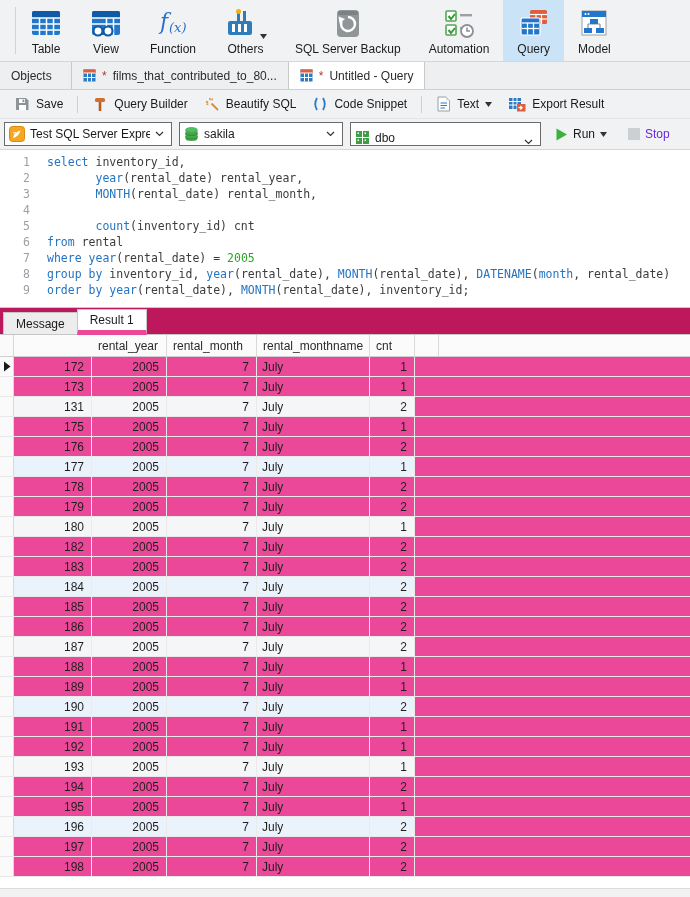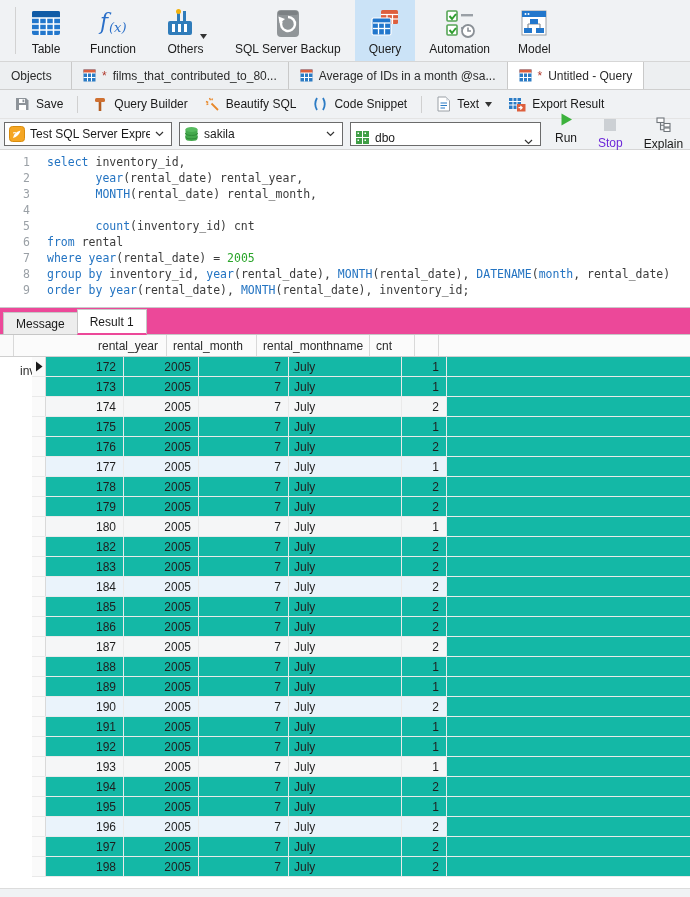--- a/index.html
+++ b/index.html
@@ -29,46 +29,46 @@
 
   
   .query-toolbar { height:29px; flex:none; background:#f0f2f4; display:flex; align-items:center; padding:0 6px; border-bottom:1px solid #e4e4e4; }
   .qt-item { display:flex; align-items:center; gap:6px; padding:3px 8px; border-radius:2px; white-space:nowrap; }
   .qt-divider { width:1px; height:17px; background:#d0d0d0; margin:0 6px; flex:none; }
 
   
   .connection-bar { height:31px; flex:none; background:#f0f2f4; display:flex; align-items:center; gap:7px; padding:0 4px; border-bottom:1px solid #d6d6d6; }
   .combo { height:24px; background:#fff; border:1px solid #6b6b6b; display:flex; align-items:center; gap:5px; padding:0 7px 0 4px; flex:none; }
   .combo .val { flex:1; overflow:hidden; white-space:nowrap; }
-  .cmd { display:flex; align-items:center; gap:5px; padding:0 7px; white-space:nowrap;flex-direction:column; }
+  .cmd { display:flex; align-items:center; gap:5px; padding:0 7px; white-space:nowrap; }
   .cmd.disabled { color:#6d28d9; }
 
   
   .editor { height:157px; flex:none; background:#fff; font-family:"DejaVu Sans Mono", monospace; font-size:11.5px; line-height:16px; padding-top:4px; overflow:hidden; }
   .ed-line { display:flex; }
   .ed-num { width:30px; flex:none; text-align:right; color:#9aa0a6; }
   .ed-code { margin-left:17px; white-space:pre; }
   .tok { white-space:pre; }
   .tok-k { color:#2474c2; }
   .tok-p { color:#3c3c3c; }
   .tok-n { color:#2aa52a; }
 
   
   .result { flex:1; display:flex; flex-direction:column; border-top:1px solid #c9c9c9; background:#fff; overflow:hidden; }
-  .rtab-bar { height:27px; flex:none; background:#ec4899; display:flex; align-items:flex-end; padding-left:3px; border-bottom:1px solid #c6c6c6;text-align:center; }
+  .rtab-bar { height:27px; flex:none; background:#be185d; display:flex; align-items:flex-end; padding-left:3px; border-bottom:1px solid #c6c6c6;text-align:center; }
   .rtab { height:22px; display:flex; align-items:center; padding:0 12px; border:1px solid #c6c6c6; border-bottom:none; background:#ededed; margin-right:-1px; position:relative; }
-  .rtab.active { background:#fff; height:26px; margin-bottom:-1px; z-index:2; border-bottom:2px solid #ec4899; }
+  .rtab.active { background:#fff; height:26px; margin-bottom:-1px; z-index:2; border-bottom:5px solid #ec4899; }
 
   .grid { flex:1; display:flex; flex-direction:column; overflow:hidden; font-size:12px; }
   .grid-header { display:flex; height:22px; flex:none; background:#fbfbfb; border-bottom:1px solid #cfcfcf; }
   .gh-cell { border-right:1px solid #d9d9d9; display:flex; align-items:center; padding-left:6px; color:#2c2c2c; flex:none; }
   .gh-cell.sel { background:#d7e9f9;margin-top:36px; }
   .gutter { width:14px; flex:none; background:#fafafa; border-right:1px solid #d9d9d9; display:flex; align-items:center; justify-content:center; }
   .grid-body { flex:1; overflow:hidden; }
-  .grid-row { display:flex; height:20px; border-bottom:1px solid #e9e9e9; background:#14b8a6;margin-left:32px; }
+  .grid-row { display:flex; height:20px; border-bottom:1px solid #e9e9e9; background:#ec4899; }
   .grid-row:nth-child(6n+3) .g-cell { background:#f5f6f7; }
   .grid-row:nth-child(6n)   .g-cell { background:#eaf3fb; }
   .g-cell { border-right:1px solid #eaeaea; display:flex; align-items:center; flex:none; color:#1f1f1f; }
   .g-cell.num { justify-content:flex-end; padding-right:7px; }
   .g-cell.txt { padding-left:5px; }
   .c0 { width:78px; } .c1 { width:75px; } .c2 { width:90px; } .c3 { width:113px; } .c4 { width:45px; }
   .filler { width:24px; }
 
   .status { height:9px; flex:none; background:#f0f2f4; border-top:1px solid #dcdcdc; }
 </style>
@@ -94,20 +94,39 @@
               </g>
             </svg>
           </span>
         </div>
         <div class="tb-label">Table</div>
       </div>
       <div class="tb-item">
         <div class="tb-iconrow">
           <span class="icon">
             <svg width="32" height="32" viewBox="0 0 32 32">
+              <rect x="2" y="4" width="28" height="24" rx="2" fill="#2277cc"></rect>
+              <rect x="2" y="4" width="28" height="7" rx="2" fill="#0f5ba6"></rect>
+              <g stroke="#fff" stroke-width="1.5">
+                <line x1="2" y1="11" x2="30" y2="11"></line>
+                <line x1="2" y1="17" x2="30" y2="17"></line>
+                <line x1="16.5" y1="11" x2="16.5" y2="28"></line>
+                <line x1="23.5" y1="11" x2="23.5" y2="28"></line>
+              </g>
+              <circle cx="8" cy="24" r="4.5" fill="#fff" stroke="#0f5ba6" stroke-width="2.2"></circle>
+              <circle cx="18" cy="24" r="4.5" fill="#fff" stroke="#0f5ba6" stroke-width="2.2"></circle>
+            </svg>
+          </span>
+        </div>
+        <div class="tb-label">View</div>
+      </div>
+      <div class="tb-item">
+        <div class="tb-iconrow">
+          <span class="icon">
+            <svg width="32" height="32" viewBox="0 0 32 32">
               <text x="3" y="22" font-family="DejaVu Serif, serif" font-style="italic" font-size="22" fill="#2a6fc8">f</text>
               <text x="12" y="25" font-family="DejaVu Serif, serif" font-style="italic" font-size="13" fill="#2a6fc8">(x)</text>
             </svg>
           </span>
         </div>
         <div class="tb-label">Function</div>
       </div>
       <div class="tb-item">
         <div class="tb-iconrow">
           <span class="icon">
@@ -134,20 +153,41 @@
           <span class="icon">
             <svg width="32" height="32" viewBox="0 0 32 32">
               <rect x="5" y="3" width="22" height="27" rx="4" fill="#909598"></rect>
               <rect x="6" y="4" width="20" height="4" rx="2" fill="#7c8184"></rect>
               <path d="M16 10 a7 7 0 1 1 -6.4 4.2" fill="none" stroke="#fff" stroke-width="2.4"></path>
               <polygon points="6.5,9.5 13,12 7.5,16.5" fill="#fff"></polygon>
             </svg>
           </span>
         </div>
         <div class="tb-label">SQL Server Backup</div>
+      </div>
+      <div class="tb-item">
+        <div class="tb-iconrow">
+          <span class="icon">
+            <svg width="32" height="32" viewBox="0 0 32 32">
+              <g fill="#fff" stroke="#56a556" stroke-width="1.6">
+                <rect x="3" y="4" width="10" height="10" rx="1"></rect>
+                <rect x="3" y="18" width="10" height="10" rx="1"></rect>
+              </g>
+              <g stroke="#2f9e2f" stroke-width="2" fill="none">
+                <path d="M5.5 9 l2.5 3 4-5"></path>
+                <path d="M5.5 23 l2.5 3 4-5"></path>
+              </g>
+              <rect x="17" y="7" width="12" height="2.4" fill="#9aa0a6"></rect>
+              <rect x="17" y="20" width="4" height="2.4" fill="#9aa0a6"></rect>
+              <circle cx="24" cy="24" r="6" fill="#fff" stroke="#8a9096" stroke-width="1.8"></circle>
+              <path d="M24 20.5 v3.5 h3" stroke="#8a9096" stroke-width="1.6" fill="none"></path>
+            </svg>
+          </span>
+        </div>
+        <div class="tb-label">Automation</div>
       </div>
       <div class="tb-item selected">
         <div class="tb-iconrow">
           <span class="icon">
             <svg width="32" height="32" viewBox="0 0 32 32">
               <rect x="12" y="3" width="17" height="14" rx="1.5" fill="#dd5f3d"></rect>
               <g stroke="#fff" stroke-width="1.2">
                 <line x1="12" y1="7.5" x2="29" y2="7.5"></line>
                 <line x1="12" y1="12" x2="29" y2="12"></line>
                 <line x1="18" y1="7.5" x2="18" y2="17"></line>
@@ -162,41 +202,20 @@
               </g>
             </svg>
           </span>
         </div>
         <div class="tb-label">Query</div>
       </div>
       <div class="tb-item">
         <div class="tb-iconrow">
           <span class="icon">
             <svg width="32" height="32" viewBox="0 0 32 32">
-              <g fill="#fff" stroke="#56a556" stroke-width="1.6">
-                <rect x="3" y="4" width="10" height="10" rx="1"></rect>
-                <rect x="3" y="18" width="10" height="10" rx="1"></rect>
-              </g>
-              <g stroke="#2f9e2f" stroke-width="2" fill="none">
-                <path d="M5.5 9 l2.5 3 4-5"></path>
-                <path d="M5.5 23 l2.5 3 4-5"></path>
-              </g>
-              <rect x="17" y="7" width="12" height="2.4" fill="#9aa0a6"></rect>
-              <rect x="17" y="20" width="4" height="2.4" fill="#9aa0a6"></rect>
-              <circle cx="24" cy="24" r="6" fill="#fff" stroke="#8a9096" stroke-width="1.8"></circle>
-              <path d="M24 20.5 v3.5 h3" stroke="#8a9096" stroke-width="1.6" fill="none"></path>
-            </svg>
-          </span>
-        </div>
-        <div class="tb-label">Automation</div>
-      </div>
-      <div class="tb-item">
-        <div class="tb-iconrow">
-          <span class="icon">
-            <svg width="32" height="32" viewBox="0 0 32 32">
               <rect x="4" y="4" width="24" height="24" fill="#fff" stroke="#9aa0a6"></rect>
               <rect x="4" y="4" width="24" height="6" fill="#2277cc"></rect>
               <circle cx="7.5" cy="7" r="1" fill="#fff"></circle>
               <circle cx="10.5" cy="7" r="1" fill="#fff"></circle>
               <path d="M10 17 h12 M10 17 v5 M22 17 v5" fill="none" stroke="#8a9096" stroke-width="1.2"></path>
               <g fill="#2277cc">
                 <rect x="12" y="12" width="8" height="5"></rect>
                 <rect x="6" y="21" width="8" height="5"></rect>
                 <rect x="18" y="21" width="8" height="5"></rect>
               </g>
@@ -219,35 +238,20 @@
               <line x1="0.5" y1="4" x2="12.5" y2="4"></line>
               <line x1="0.5" y1="8.5" x2="12.5" y2="8.5"></line>
               <line x1="4.5" y1="4" x2="4.5" y2="12.5"></line>
               <line x1="8.5" y1="4" x2="8.5" y2="12.5"></line>
             </g>
           </svg>
         </span>
         <span class="dirty">*</span>
         <span>films_that_contributed_to_80...</span>
       </div>
-      <div class="tab">
-        <span class="icon">
-          <svg width="13" height="13" viewBox="0 0 13 13">
-            <rect x="0.5" y="0.5" width="12" height="12" fill="#2b7bc4"></rect>
-            <rect x="0.5" y="0.5" width="12" height="3.5" fill="#dd5f3d"></rect>
-            <g stroke="#fff" stroke-width="1">
-              <line x1="0.5" y1="4" x2="12.5" y2="4"></line>
-              <line x1="0.5" y1="8.5" x2="12.5" y2="8.5"></line>
-              <line x1="4.5" y1="4" x2="4.5" y2="12.5"></line>
-              <line x1="8.5" y1="4" x2="8.5" y2="12.5"></line>
-            </g>
-          </svg>
-        </span>
-        <span>Average of IDs in a month @sa...</span>
-      </div>
       <div class="tab active">
         <span class="icon">
           <svg width="13" height="13" viewBox="0 0 13 13">
             <rect x="0.5" y="0.5" width="12" height="12" fill="#2b7bc4"></rect>
             <rect x="0.5" y="0.5" width="12" height="3.5" fill="#dd5f3d"></rect>
             <g stroke="#fff" stroke-width="1">
               <line x1="0.5" y1="4" x2="12.5" y2="4"></line>
               <line x1="0.5" y1="8.5" x2="12.5" y2="8.5"></line>
               <line x1="4.5" y1="4" x2="4.5" y2="12.5"></line>
               <line x1="8.5" y1="4" x2="8.5" y2="12.5"></line>
@@ -506,21 +510,21 @@
           <div class="grid-row">
             <div class="gutter"></div>
             <div class="g-cell c0 num">173</div>
             <div class="g-cell c1 num">2005</div>
             <div class="g-cell c2 num">7</div>
             <div class="g-cell c3 txt">July</div>
             <div class="g-cell c4 num">1</div>
           </div>
           <div class="grid-row">
             <div class="gutter"></div>
-            <div class="g-cell c0 num">174</div>
+            <div class="g-cell c0 num">131</div>
             <div class="g-cell c1 num">2005</div>
             <div class="g-cell c2 num">7</div>
             <div class="g-cell c3 txt">July</div>
             <div class="g-cell c4 num">2</div>
           </div>
           <div class="grid-row">
             <div class="gutter"></div>
             <div class="g-cell c0 num">175</div>
             <div class="g-cell c1 num">2005</div>
             <div class="g-cell c2 num">7</div>

